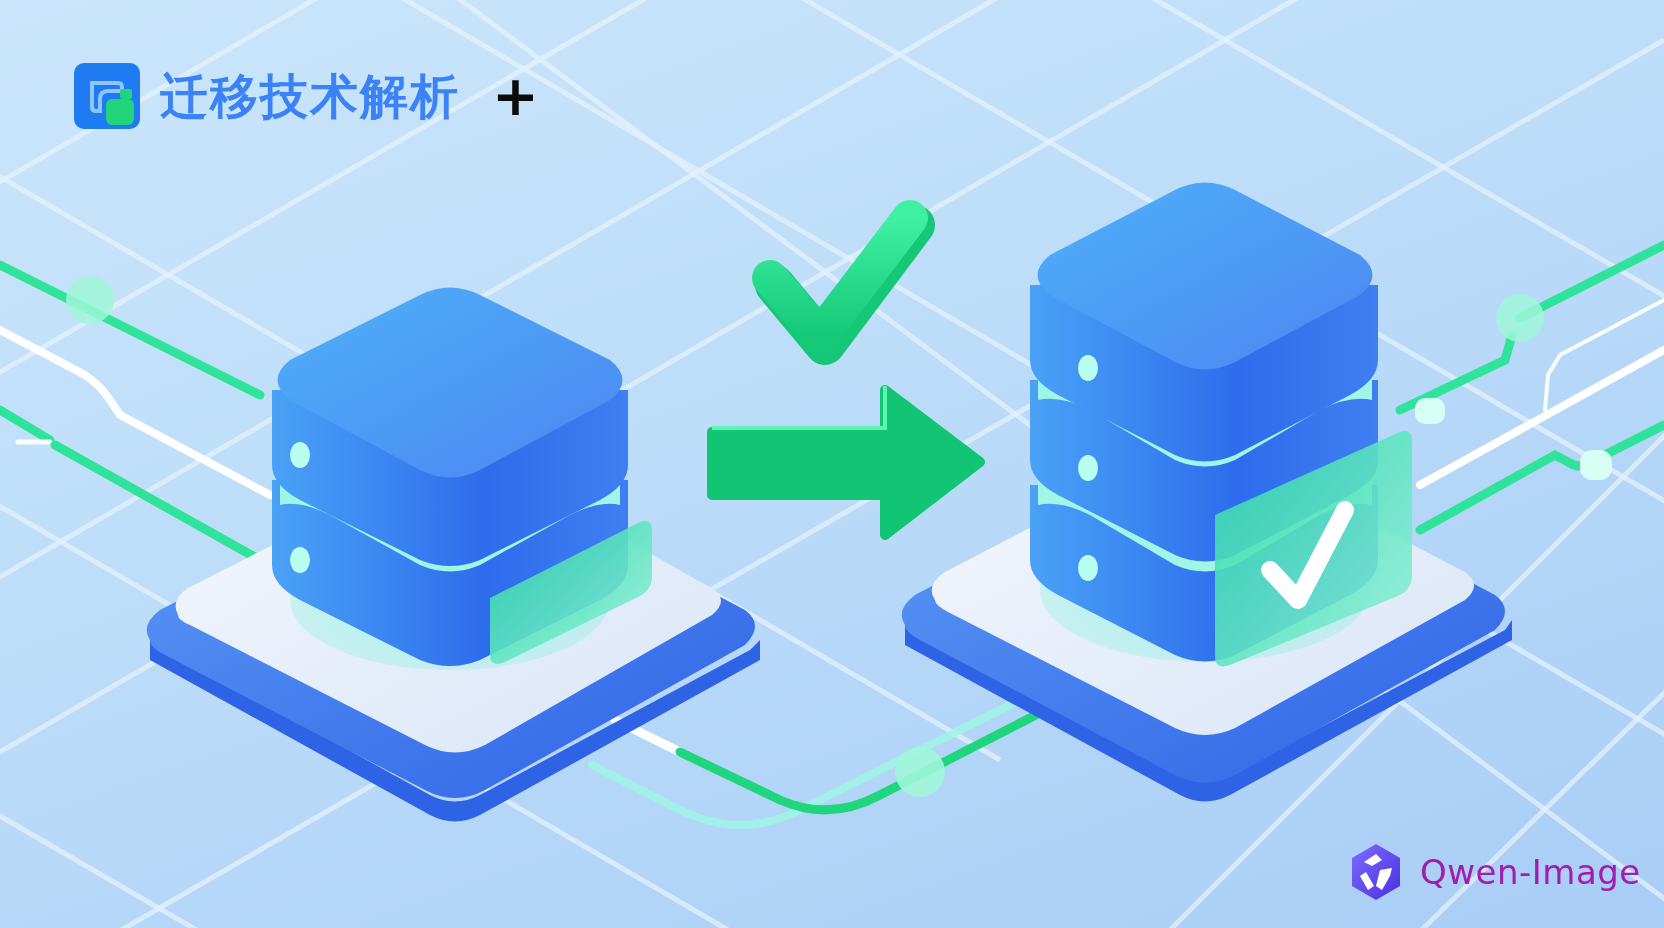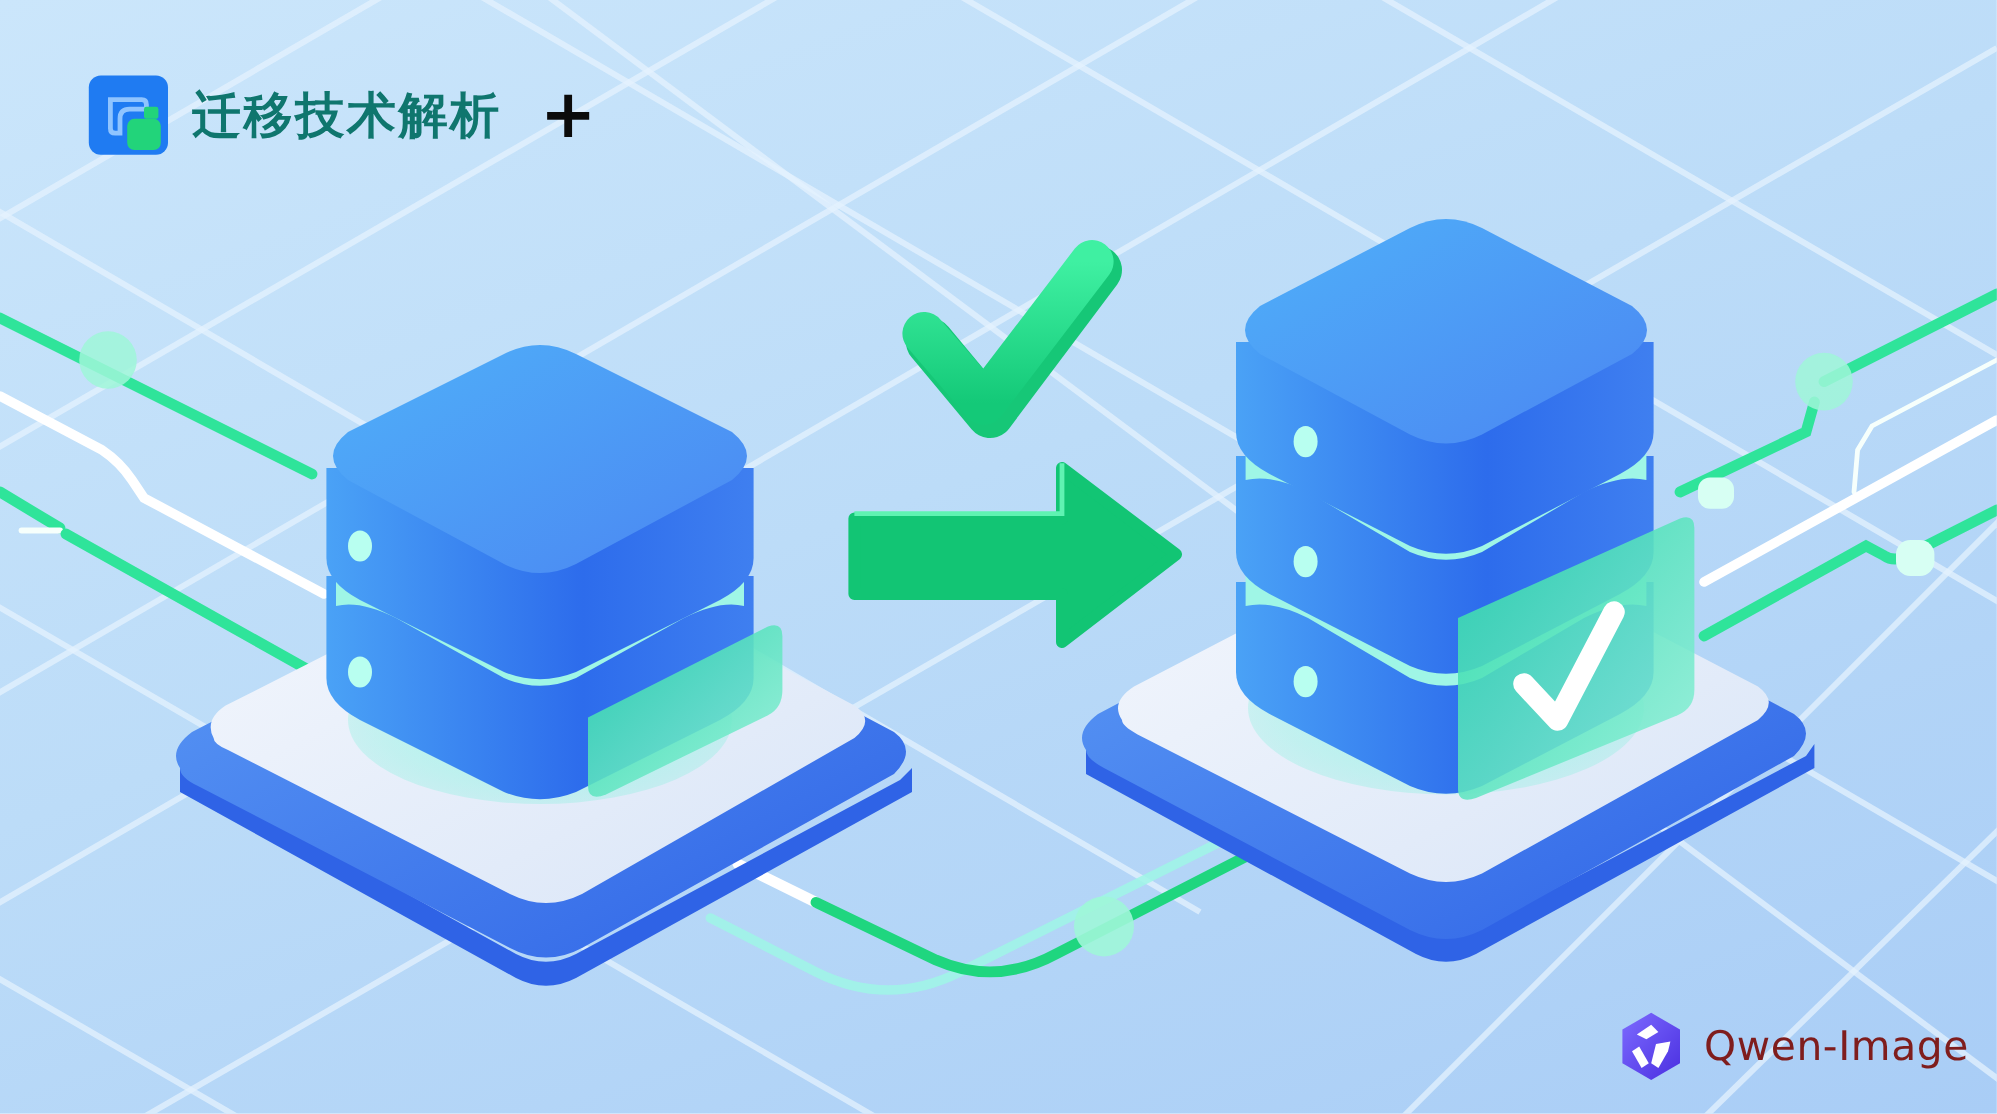--- a/index.html
+++ b/index.html
@@ -8,33 +8,33 @@
     font-family: "DejaVu Sans", sans-serif;
     background: linear-gradient(160deg, #cbe6fb 0%, #bcdcf8 45%, #a9cdf6 100%);
   }
   .scene { position: absolute; left: 0; top: 0; width: 1664px; height: 928px; }
   .header {
     position: absolute; left: 72px; top: 58px; height: 76px;
     display: flex; align-items: center; gap: 18px;
   }
   .title {
     font-family: "DejaVu Sans", sans-serif; font-weight: 700;
-    font-size: 41px; color: #0f766e; letter-spacing: 2px; line-height: 1;
+    font-size: 48px; color: #3b82f6; letter-spacing: 2px; line-height: 1;
   }
   .title-plus {
     font-family: "DejaVu Sans", sans-serif; font-weight: 700;
     font-size: 56px; color: #0b0b0b; margin-left: 14px; line-height: 1;
   }
   .watermark {
     position: absolute; left: 1346px; top: 842px;
     display: flex; align-items: center; gap: 14px;
   }
   .watermark-text {
     font-family: "DejaVu Sans", sans-serif; font-size: 34px;
-    color: #7f1d1d; letter-spacing: 0.5px;
+    color: #a21caf; letter-spacing: 0.5px;
   }
 </style>
 </head>
 <body>
 
 <svg class="scene" viewBox="0 0 1664 928" xmlns="http://www.w3.org/2000/svg">
   <defs>
     <linearGradient id="topGrad" x1="0" y1="0" x2="1" y2="1">
       <stop offset="0" stop-color="#4fb0f9"></stop>
       <stop offset="1" stop-color="#4b86f2"></stop>

